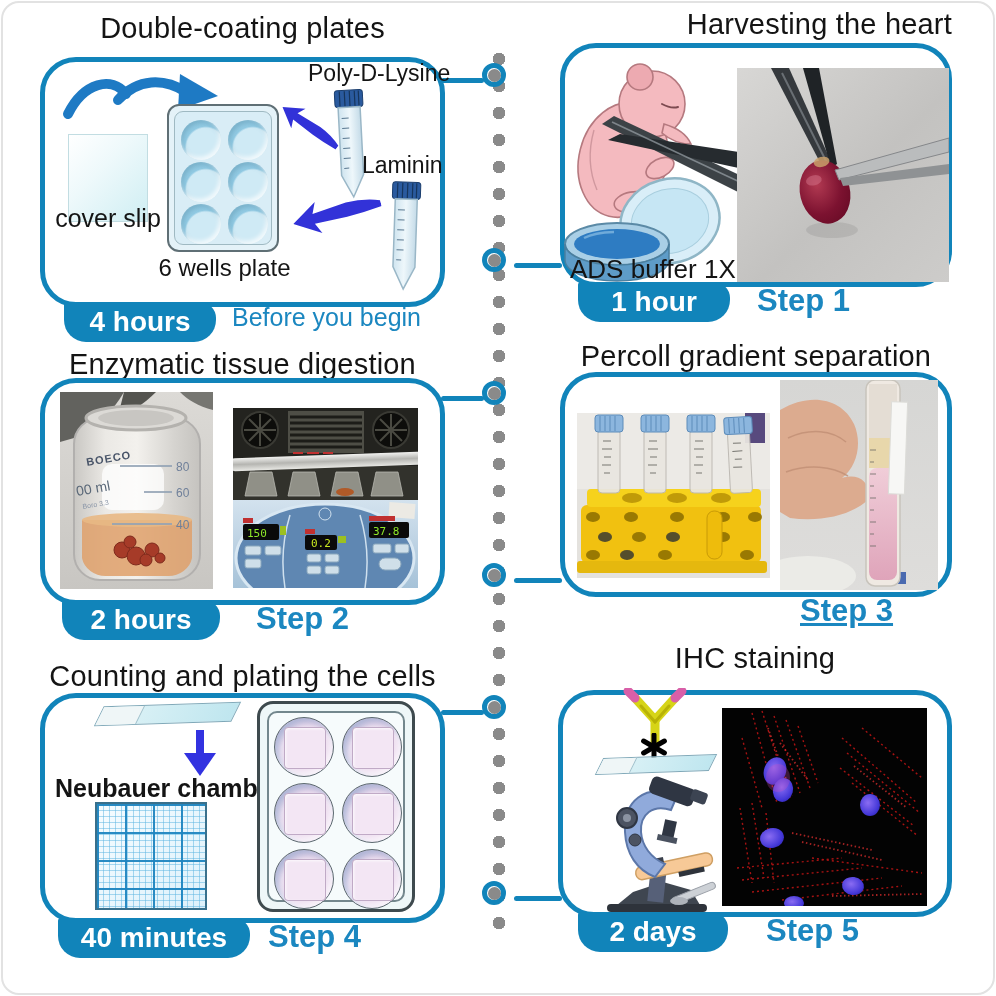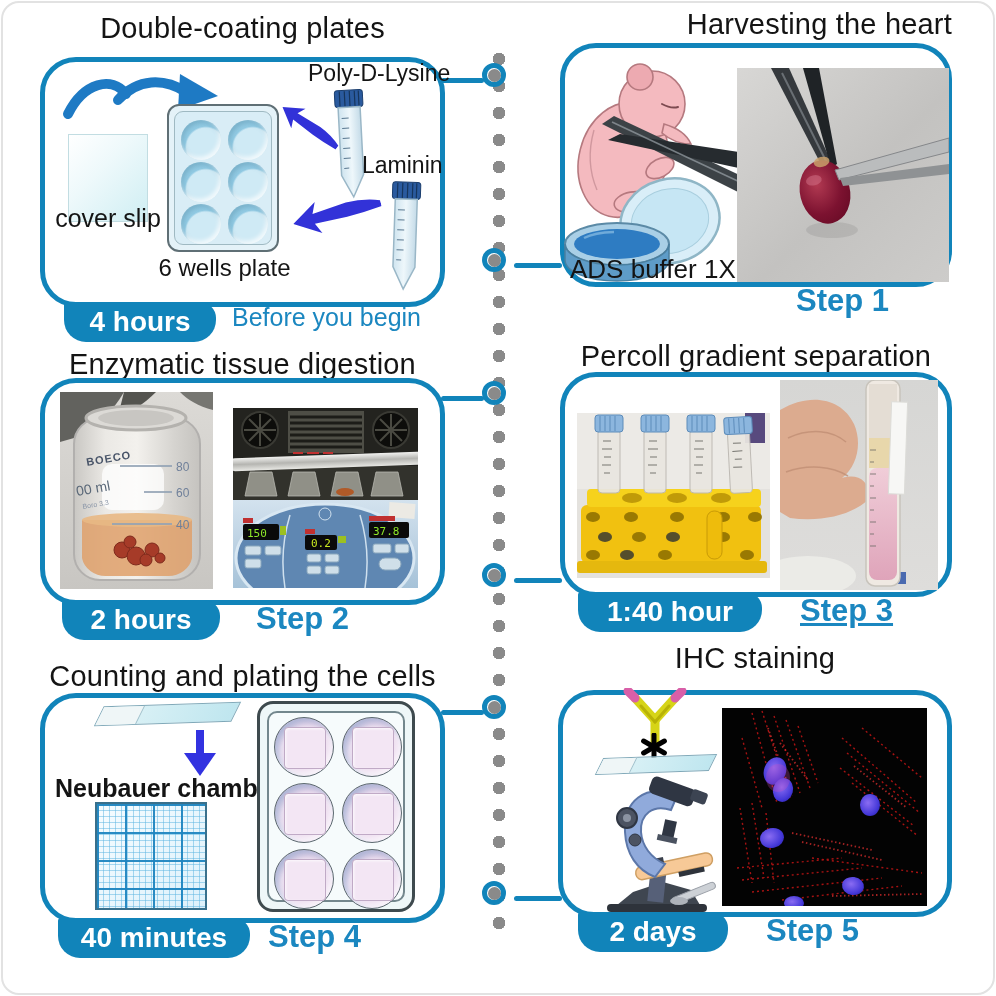--- a/index.html
+++ b/index.html
@@ -212,21 +212,22 @@
     <ellipse cx="95" cy="162" rx="26" ry="8" fill="#000" opacity=".08"></ellipse>
     <g transform="rotate(-14 88 124)">
       <ellipse cx="88" cy="124" rx="25" ry="32" fill="url(#hrt)"></ellipse>
       <ellipse cx="92" cy="94" rx="8" ry="5" fill="#c9a06a" opacity=".85"></ellipse>
       <ellipse cx="80" cy="110" rx="8" ry="5" fill="#d4738a" opacity=".5"></ellipse>
     </g>
     <polygon points="212,70 212,84 102,112 98,102" fill="#babcbd" stroke="#85878a" stroke-width="1"></polygon>
     <polygon points="212,96 212,106 106,118 103,110" fill="#8f9294"></polygon>
   </svg>
 
-  <div class="abs step" style="left:796px;top:283px;">Step 1</div>
+  <div class="abs badge" style="left:578px;top:282px;width:152px;">1 hour</div>
+  <div class="abs step" style="left:757px;top:283px;">Step 1</div>
 
   <div class="abs ptitle" style="left:40px;top:348px;width:405px;">Enzymatic tissue digestion</div>
   <div class="abs panel" style="left:40px;top:378px;width:405px;height:227px;"></div>
 
   <svg class="abs" style="left:60px;top:392px;" width="153" height="197" viewBox="0 0 153 197">
     <defs>
       <linearGradient id="bphbg" x1="0" y1="0" x2="0" y2="1">
         <stop offset="0" stop-color="#dcdad6"></stop>
           <stop offset="1" stop-color="#c8c6c2"></stop>
       </linearGradient>
@@ -408,21 +409,20 @@
     <ellipse cx="28" cy="196" rx="48" ry="20" fill="#ecece8" opacity=".9"></ellipse>
     <rect x="118" y="192" width="8" height="12" fill="#4a6ab0"></rect>
     <rect x="86" y="0" width="34" height="206" rx="9" fill="#efe9e2" stroke="#c8c4bc" stroke-width="1.5"></rect>
     <rect x="89" y="4" width="28" height="54" fill="#e4ddd4"></rect>
     <rect x="89" y="58" width="28" height="30" fill="#e8d7ab"></rect>
     <rect x="89" y="88" width="28" height="112" rx="8" fill="url(#pink)"></rect>
     <path d="M90,70 h6 M90,82 h4 M90,94 h6 M90,106 h4 M90,118 h6 M90,130 h4 M90,142 h6 M90,154 h4 M90,166 h6" stroke="#6a6a64" opacity=".8"></path>
     <rect x="110" y="22" width="16" height="92" fill="#f7f7f5" stroke="#dcdcd8" transform="rotate(2 118 68)"></rect>
   </svg>
 
-  <div class="abs badge" style="left:578px;top:592px;width:184px;">1:40 hour</div>
   <div class="abs step" style="left:800px;top:593px;text-decoration:underline;">Step 3</div>
 
   <div class="abs ptitle" style="left:40px;top:660px;width:405px;">Counting and plating the cells</div>
   <div class="abs panel" style="left:40px;top:693px;width:405px;height:230px;"></div>
 
   <div class="abs slide" style="left:100px;top:704px;width:135px;height:20px;">
       <div class="frost"></div>
     </div>
   <svg class="abs" style="left:183px;top:730px;" width="34" height="48" viewBox="0 0 34 48">
     <rect x="13" y="0" width="8" height="26" fill="#3232e0"></rect>

